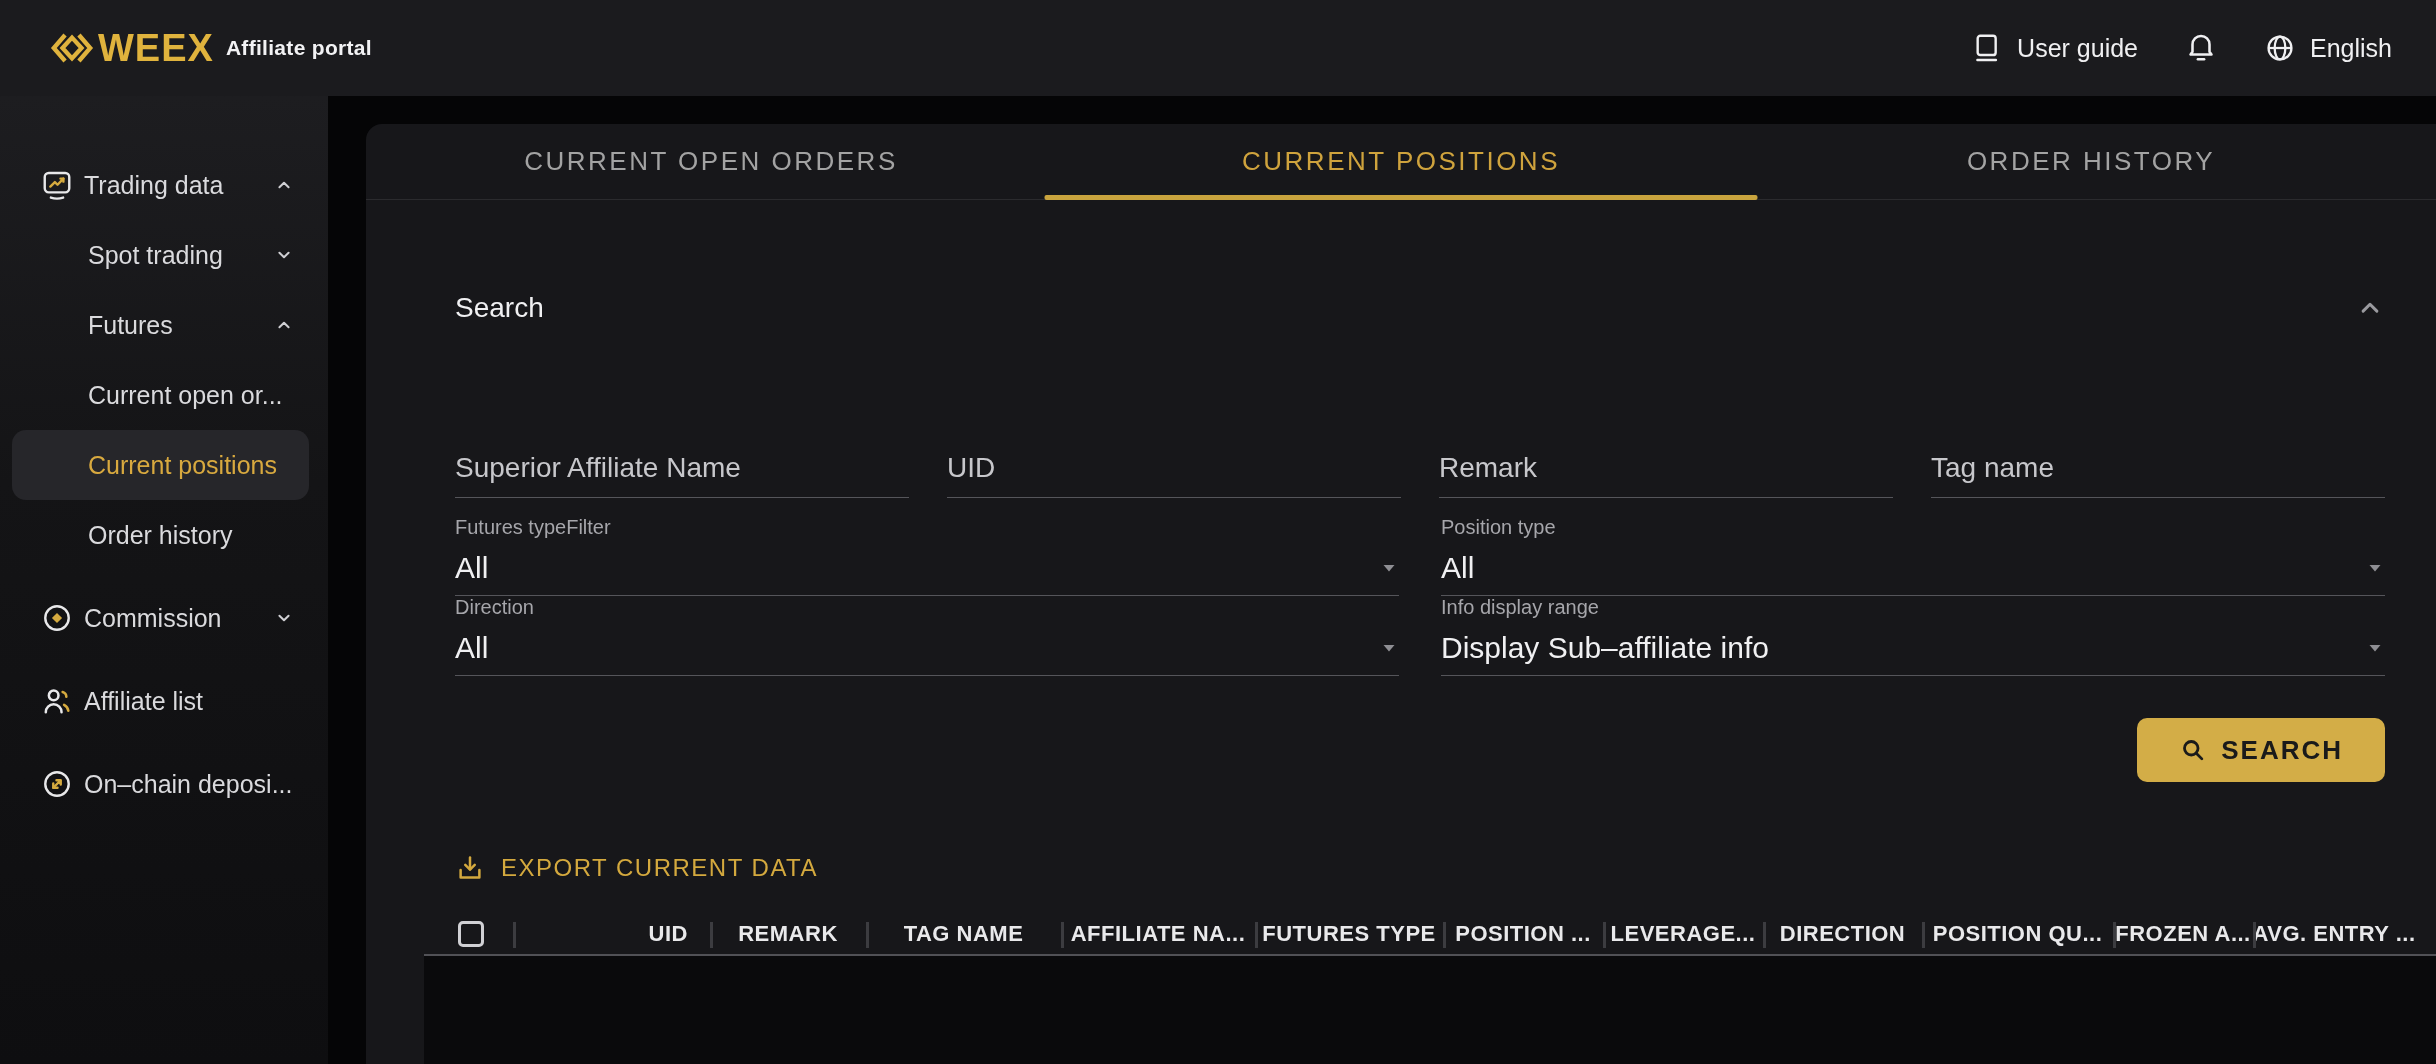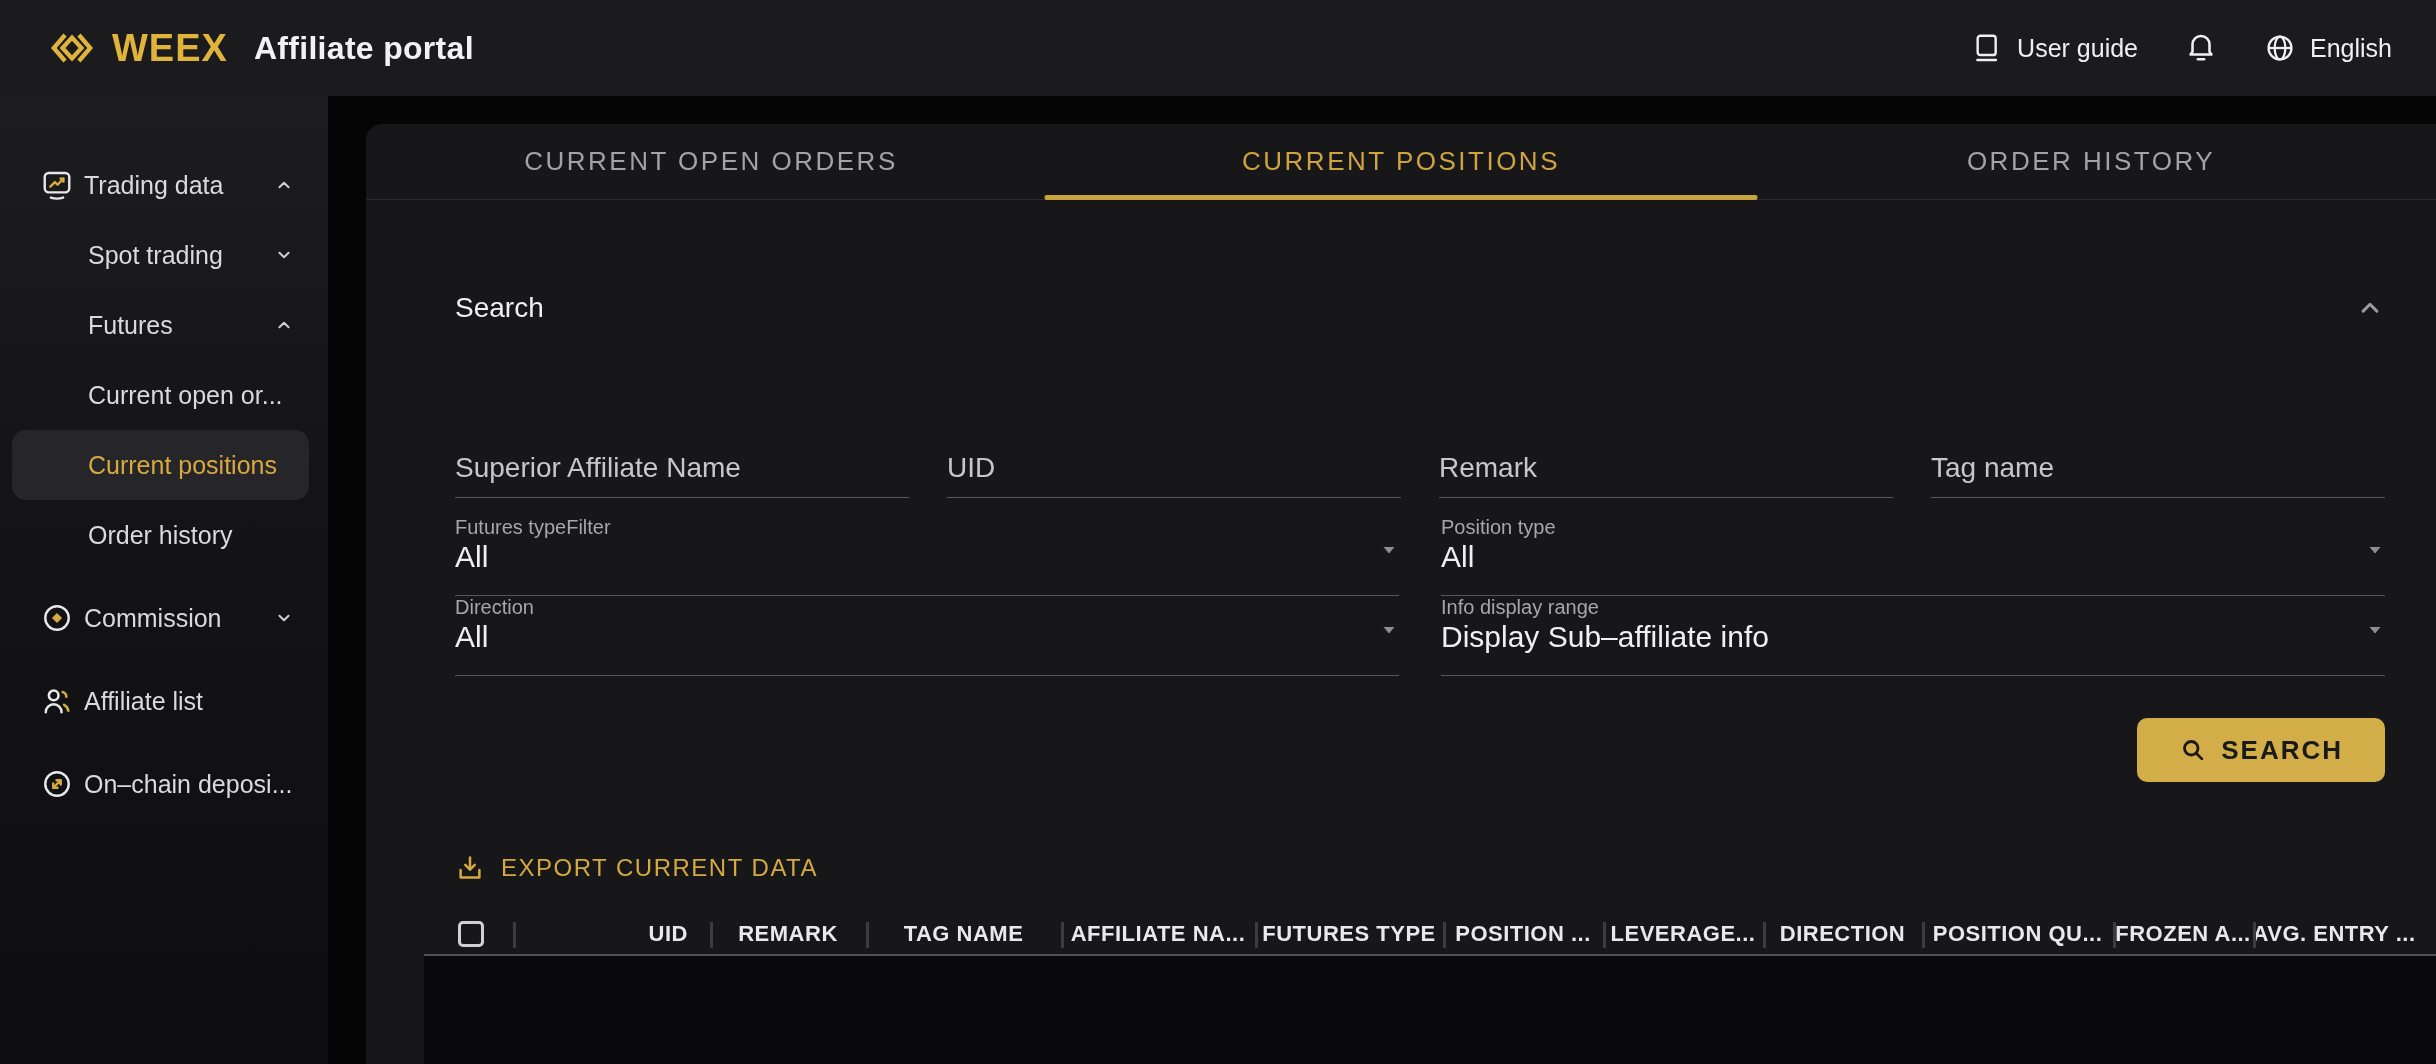--- a/index.html
+++ b/index.html
@@ -1,23 +1,23 @@
 <!DOCTYPE html>
 <html><head>
 <meta charset="utf-8">
 <style>
   * { margin:0; padding:0; box-sizing:border-box; }
   html,body { width:2436px; height:1064px; background:#050506; font-family:"Liberation Sans", sans-serif; overflow:hidden; }
   .app { width:2436px; height:1064px; display:flex; flex-direction:column; }
 
   
   .topbar { height:96px; background:#1b1b1e; display:flex; align-items:center; justify-content:space-between; padding:0 44px 0 46px; flex:none; }
-  .brand { display:flex; align-items:center; gap:14px; }
+  .brand { display:flex; align-items:center; }
   .brand-name { color:#e0b33d; font-size:38px; font-weight:900; letter-spacing:1px; }
-  .brand-title { color:#f2f2f4; font-size:32px; font-weight:700; margin-left:12px; letter-spacing:.3px; }
+  .brand-title { color:#f2f2f4; font-size:21px; font-weight:700; margin-left:12px; letter-spacing:.3px; }
   .top-right { display:flex; align-items:center; gap:46px; }
   .top-item { display:flex; align-items:center; gap:14px; color:#f0f0f2; font-size:25px; cursor:pointer; }
 
   
   .shell { flex:1; display:flex; min-height:0; }
 
   
   .sidebar { width:328px; flex:none; background:linear-gradient(180deg,#1d1d20 0%,#141416 40%,#0e0e10 100%); padding-top:54px; }
   .side-item { height:70px; margin:0 19px 0 12px; border-radius:14px; display:flex; align-items:center; padding-left:28px; color:#dadadd; font-size:25px; cursor:pointer; }
   .side-item .s-icon { width:34px; height:34px; margin-right:10px; flex:none; display:flex; align-items:center; justify-content:center; }
@@ -37,21 +37,21 @@
 
   
   .search-sec { padding:92px 51px 0 89px; flex:none; }
   .search-head { display:flex; align-items:center; justify-content:space-between; }
   .search-title { color:#f0f0f2; font-size:28px; }
   .fields-grid { display:grid; grid-template-columns:repeat(4,1fr); column-gap:38px; margin-top:114px; }
   .text-field input { width:100%; height:60px; background:transparent; border:none; border-bottom:1px solid #55555a; outline:none; font-size:28px; color:#e9e9eb; font-family:"Liberation Sans", sans-serif; }
   .text-field input::placeholder { color:#c7c7cb; opacity:1; }
   .selects-grid { display:grid; grid-template-columns:repeat(2,1fr); column-gap:42px; margin-top:18px; }
   .sel-label { color:#a6a6ab; font-size:20px; height:24px; }
-  .sel-box { height:56px; display:flex; align-items:flex-start; justify-content:space-between; border-bottom:1px solid #55555a; cursor:pointer; }
+  .sel-box { height:56px; display:flex; align-items:center; justify-content:space-between; border-bottom:1px solid #55555a; cursor:pointer; }
   .sel-value { color:#f0f0f2; font-size:30px; }
   .btn-row { margin-top:42px; display:flex; justify-content:flex-end; }
   .search-btn { height:64px; padding:0 42px; border:none; border-radius:10px; background:#d3ad47; color:#1a1a1a; font-size:26px; font-weight:700; letter-spacing:2px; display:flex; align-items:center; gap:14px; cursor:pointer; font-family:"Liberation Sans", sans-serif; }
 
   
   .lower-sec { flex:1; display:flex; flex-direction:column; min-height:0; }
   .export-row { margin:66px 0 0 89px; height:40px; display:flex; align-items:center; gap:16px; color:#d4a93e; font-size:24px; letter-spacing:1.5px; cursor:pointer; flex:none; }
   .table-wrap { margin:26px 0 0 58px; flex:1; display:flex; flex-direction:column; min-height:0; }
   .thead { height:42px; flex:none; display:flex; align-items:center; border-bottom:2px solid #515156; }
   .th { display:flex; align-items:center; justify-content:center; color:#e9e9eb; font-size:22px; font-weight:700; letter-spacing:.5px; position:relative; height:100%; white-space:nowrap; overflow:hidden; flex:none; }

